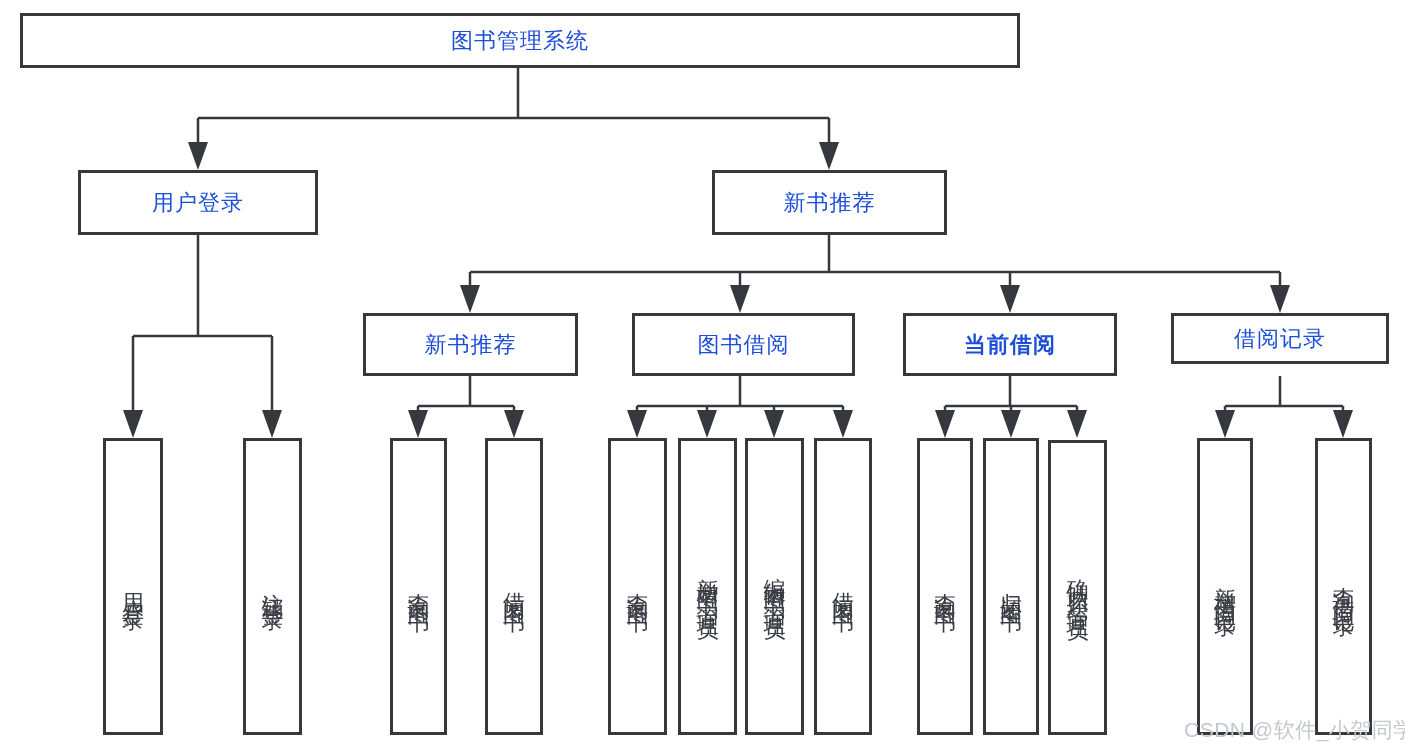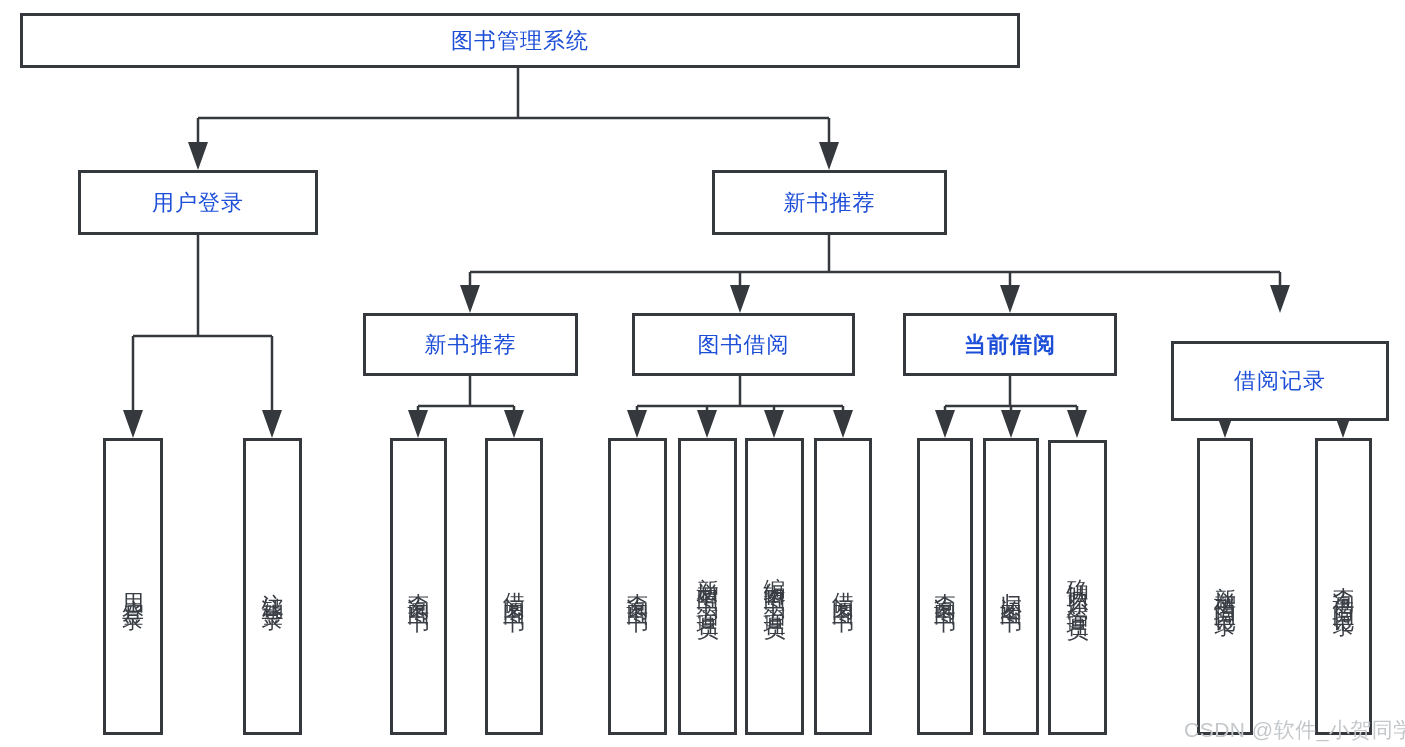--- a/index.html
+++ b/index.html
@@ -90,21 +90,21 @@
 
   <div class="box" style="left:363px; top:313px; width:215px; height:63px;">
     <span class="hlabel">新书推荐</span>
   </div>
   <div class="box" style="left:632px; top:313px; width:223px; height:63px;">
     <span class="hlabel">图书借阅</span>
   </div>
   <div class="box" style="left:903px; top:313px; width:214px; height:63px;font-weight:bold;">
     <span class="hlabel">当前借阅</span>
   </div>
-  <div class="box" style="left:1171px; top:313px; width:218px; height:80px;margin-top:28px;">
+  <div class="box" style="left:1171px; top:313px; width:218px; height:51px;">
     <span class="hlabel">借阅记录</span>
   </div>
 
   <div class="box" style="left:103px; top:438px; width:60px; height:297px;">
     <span class="vlabel">用户登录</span>
   </div>
   <div class="box" style="left:243px; top:438px; width:59px; height:297px;">
     <span class="vlabel">注销登录</span>
   </div>
 

